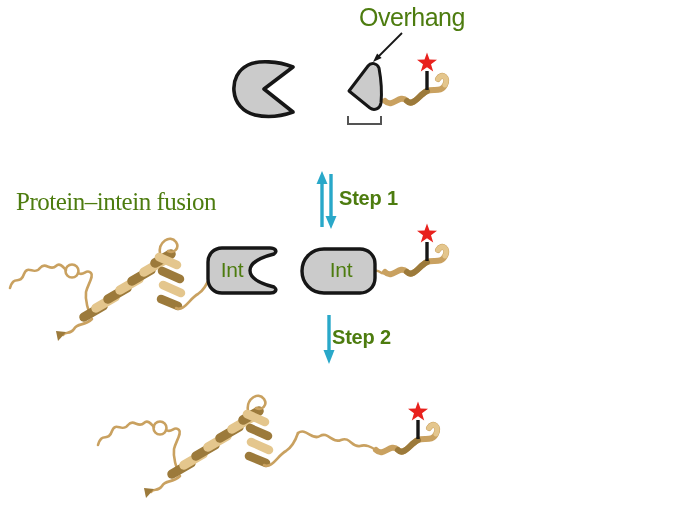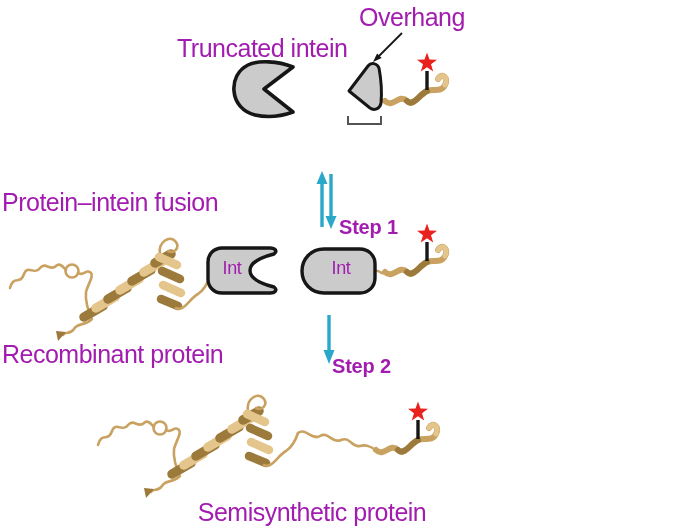--- a/index.html
+++ b/index.html
@@ -1,23 +1,23 @@
 <!DOCTYPE html>
 <html style="--arrow-teal: #29a8c9; --star-red: #e8211d; --intein-gray: #cbcbcb; --outline: #161616; --ribbon-tan: #c9a160; --ribbon-dark: #9c7a3b; --ribbon-light: #e4c68d;"><head>
 <meta charset="utf-8">
 <style>
   html,body{margin:0;padding:0;background:#fff;}
   .stage{
     position:relative;width:700px;height:528px;background:#fff;
-    font-family:"Liberation Sans",sans-serif;color:#a21caf;overflow:hidden;
+    font-family:"Liberation Sans",sans-serif;color:#4d7c0f;overflow:hidden;
   }
   .lbl{position:absolute;font-size:25px;letter-spacing:-0.5px;line-height:1.05;white-space:nowrap;}
   .lbl.center{transform:translateX(-50%);}
-  .step{position:absolute;font-size:20px;font-weight:bold;letter-spacing:-0.2px;white-space:nowrap;margin-top:29px;}
-  .intlbl{position:absolute;font-size:18px;width:50px;text-align:center;letter-spacing:-0.3px;}
+  .step{position:absolute;font-size:20px;font-weight:bold;letter-spacing:-0.2px;white-space:nowrap;}
+  .intlbl{position:absolute;font-size:21px;width:50px;text-align:center;letter-spacing:-0.3px;}
   svg.canvas{position:absolute;left:0;top:0;}
 </style>
 </head>
 <body>
 
 <div class="stage">
 
   <svg class="canvas" width="700" height="528" viewBox="0 0 700 528">
     <defs>
 
@@ -92,30 +92,27 @@
     </g>
 
     <g stroke="var(--arrow-teal)" fill="var(--arrow-teal)">
       <path d="M329,315 L329,352" stroke-width="3.4"></path>
       <polygon points="323.5,350 334.5,350 329,364" stroke="none"></polygon>
     </g>
   </svg>
 
   <div class="lbl center" style="left:412px;top:4px;">Overhang</div>
 
-  <div class="lbl" style="left:177px;top:35px;">Truncated intein</div>
 
 
 
   <div class="step" style="left:339px;top:187px;">Step 1</div>
 
   <div class="step" style="left:332px;top:326px;">Step 2</div>
 
-  <div class="lbl" style="left:2px;top:189px;">Protein–intein fusion</div>
+  <div class="lbl" style="left:16px;top:189px;font-family:Liberation Serif, serif;">Protein–intein fusion</div>
 
-  <div class="lbl" style="left:2px;top:341px;">Recombinant protein</div>
 
   <div class="intlbl" style="left:207px;top:258px;">Int</div>
 
   <div class="intlbl" style="left:316px;top:258px;">Int</div>
 
-  <div class="lbl center" style="left:312px;top:499px;">Semisynthetic protein</div>
 </div>
 
 </body></html>

